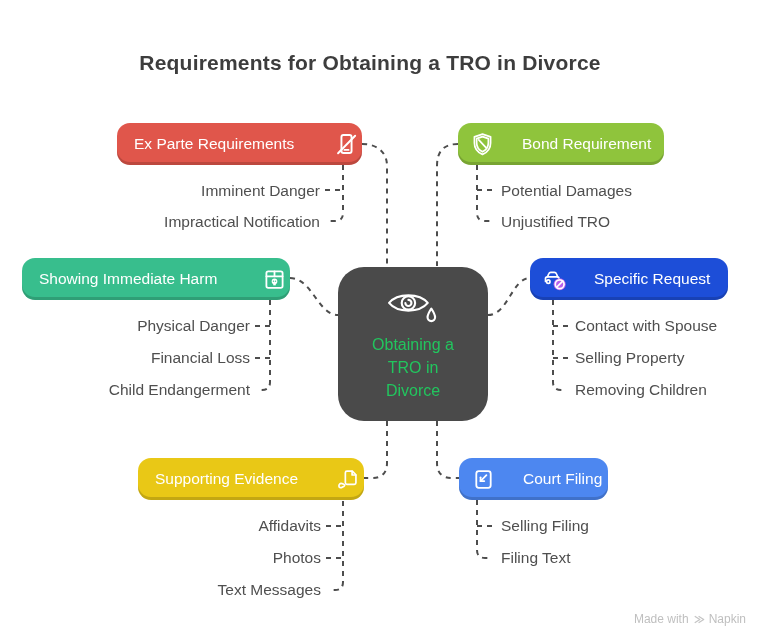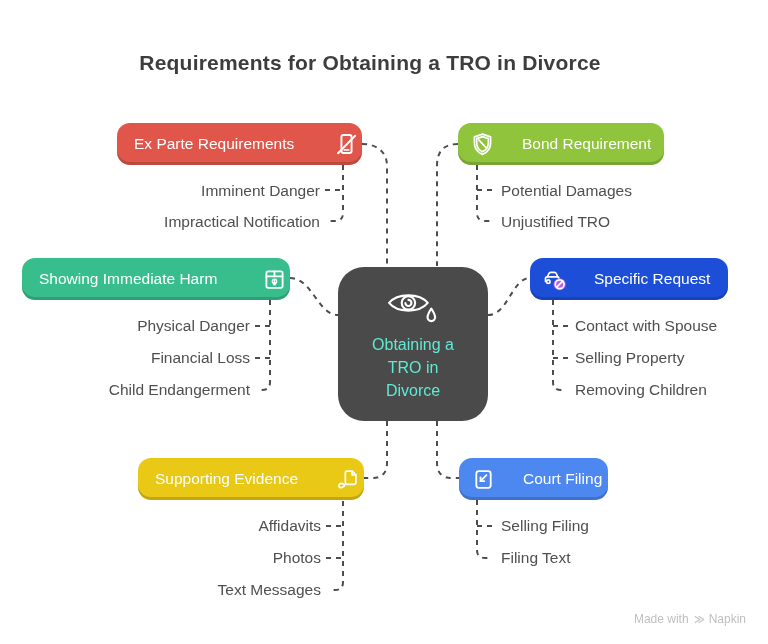--- a/index.html
+++ b/index.html
@@ -37,21 +37,21 @@
   }
   .item.r { text-align:right; }
   .center-card {
     position:absolute; left:338px; top:267px; width:150px; height:154px;
     border-radius:26px; background:#4a4a4a;
     display:flex; flex-direction:column; align-items:center;
     padding-top:18px; box-sizing:border-box;
   }
   .center-label {
     margin-top:6px; width:106px; text-align:center;
-    font-size:16px; line-height:23px; font-weight:500; color:#5eead4;
+    font-size:16px; line-height:23px; font-weight:500; color:#22c55e;
   }
   .footer {
     position:absolute; top:612px; right:22px;
     display:flex; align-items:center; gap:4px;
     font-size:12px; color:#bfbfbf;
   }
 </style>
 </head>
 <body>
 

